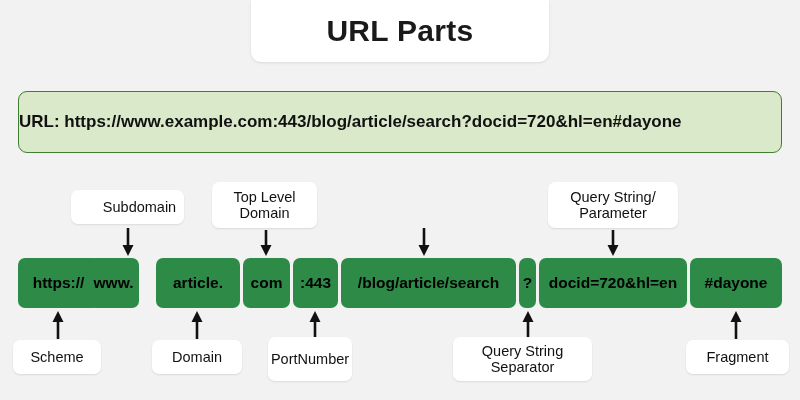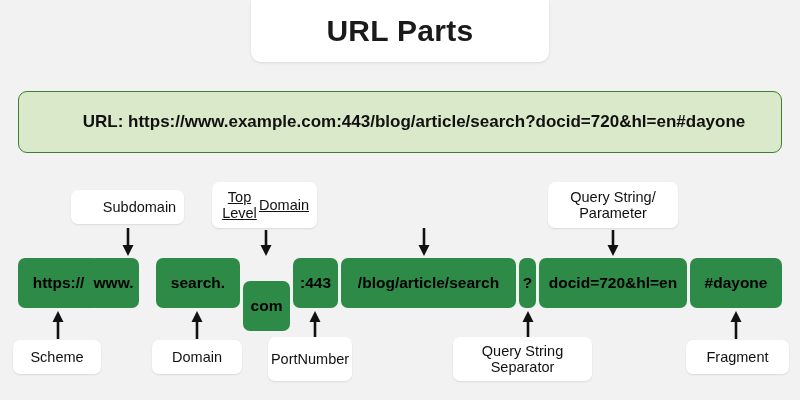--- a/index.html
+++ b/index.html
@@ -48,22 +48,21 @@
     position: absolute;
     left: 18px;
     top: 91px;
     width: 764px;
     height: 62px;
     background: #d9e9c9;
     border: 1.4px solid #3f7d33;
     border-radius: 9px;
     display: flex;
     align-items: center;
-    justify-content: center;
-    padding-left: 28px;
+    justify-content: flex-start;
   }
   .url-banner .url-text {
     font-size: 17px;
     font-weight: bold;
     color: #111111;
     white-space: nowrap;
   }
 
   
   .segments-layer {
@@ -125,21 +124,21 @@
   </div>
 
   <div class="url-banner">
     <span class="url-text">URL: https://www.example.com:443/blog/article/search?docid=720&amp;hl=en#dayone</span>
   </div>
 
   <div class="label-box" style="left:71px; top:190px; width:113px; height:34px;padding-left:32px;">
     <span class="label-text">Subdomain</span>
   </div>
 
-  <div class="label-box" style="left:212px; top:182px; width:105px; height:46px; flex-direction:row;text-decoration:underline;">
+  <div class="label-box" style="left:212px; top:182px; width:105px; height:46px; flex-direction:column;">
     <span class="label-text">Top Level</span>
     <span class="label-text">Domain</span>
   </div>
 
 
   <div class="label-box" style="left:548px; top:182px; width:130px; height:46px; flex-direction:column;">
     <span class="label-text">Query String/</span>
     <span class="label-text">Parameter</span>
   </div>
 
@@ -172,23 +171,23 @@
   </div>
 
   <div class="segments-layer">
     <div class="segment" style="left:18px; width:81px;">
       <span>https://</span>
     </div>
     <div class="segment" style="left:88px; width:51px;">
       <span>www.</span>
     </div>
     <div class="segment" style="left:156px; width:84px;">
-      <span>search.</span>
-    </div>
-    <div class="segment" style="left:243px; width:47px;margin-top:23px;">
+      <span>article.</span>
+    </div>
+    <div class="segment" style="left:243px; width:47px;">
       <span>com</span>
     </div>
     <div class="segment" style="left:293px; width:45px;">
       <span>:443</span>
     </div>
     <div class="segment" style="left:341px; width:175px;">
       <span>/blog/article/search</span>
     </div>
     <div class="segment narrow" style="left:519px; width:17px;">
       <span>?</span>

